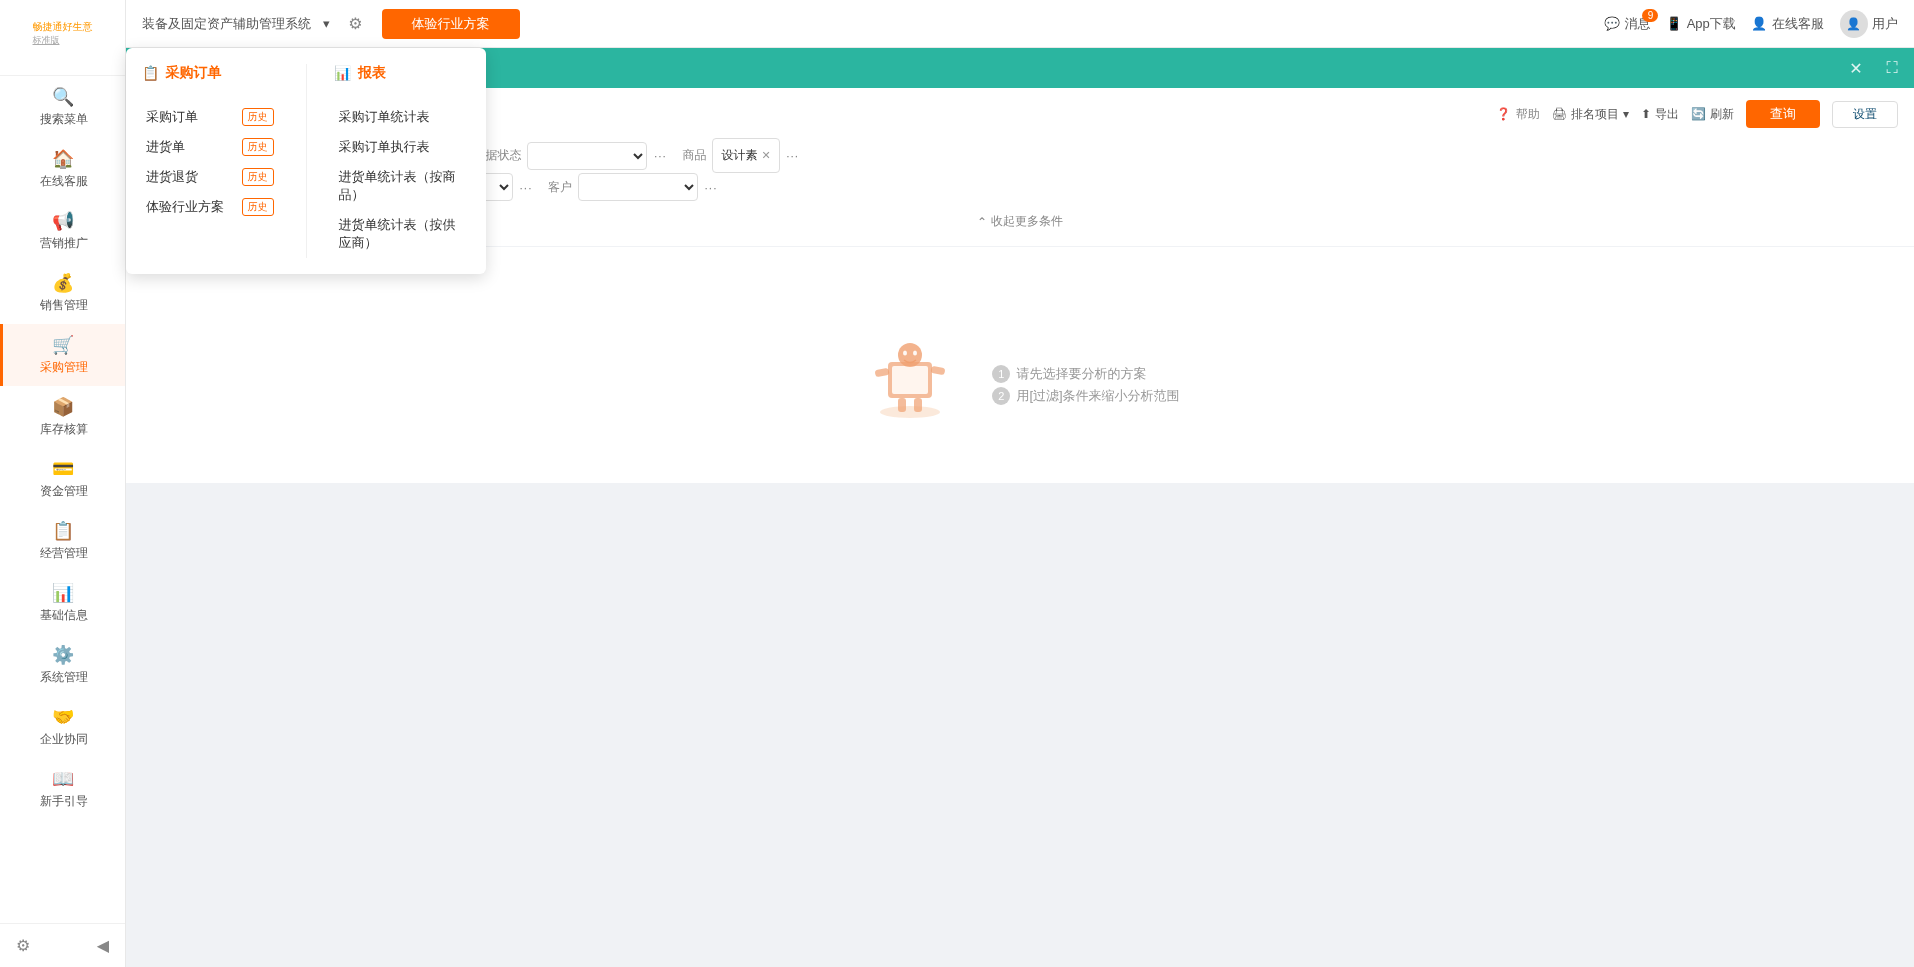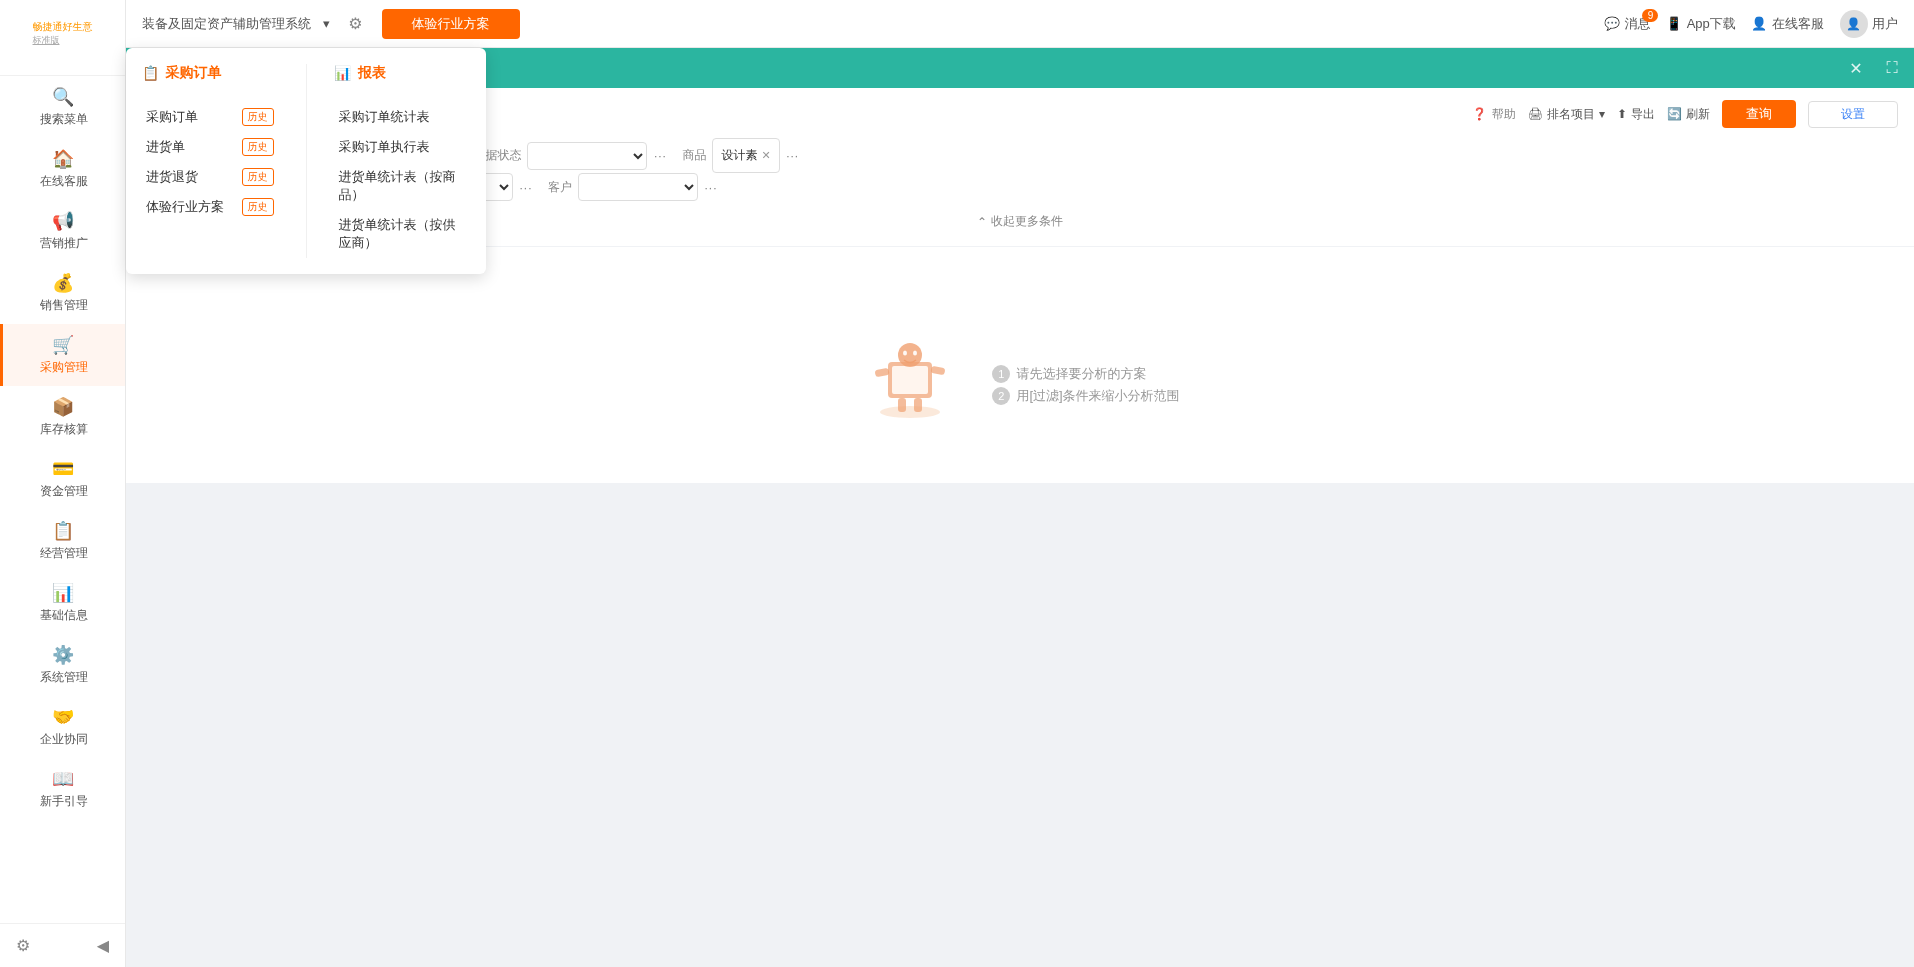--- a/index.html
+++ b/index.html
@@ -292,22 +292,22 @@
       color: #fff;
       border: none;
       padding: 5px 24px;
       border-radius: 4px;
       cursor: pointer;
       font-size: 13px;
     }
     .set-btn {
       border: 1px solid #ddd;
       background: #fff;
-      color: #3b82f6;
-      padding: 4px 32px;
+      color: #0c4a6e;
+      padding: 4px 20px;
       border-radius: 4px;
       cursor: pointer;
       font-size: 12px;
     }
     .empty-icon {
       width: 100px;
       height: 100px;
       margin-bottom: 16px;
     }
     .empty-tips {

